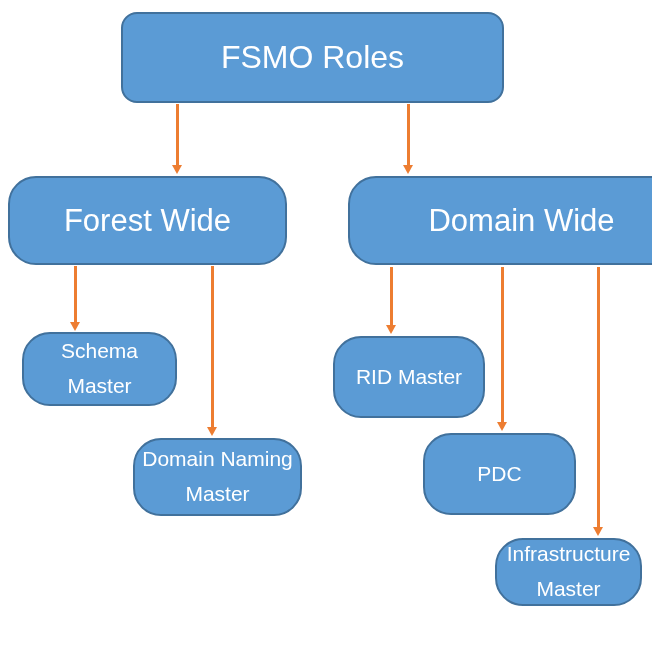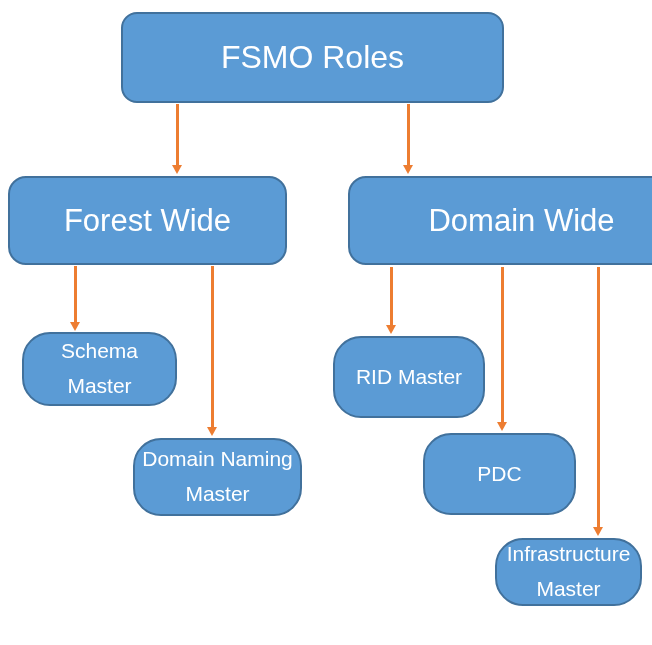--- a/index.html
+++ b/index.html
@@ -26,21 +26,21 @@
     border: 2px solid var(--node-border, #41719c);
     color: var(--text, #ffffff);
     white-space: pre-line;
   }
   .node.lvl-top {
     font-size: 32px;
     border-radius: 16px;
   }
   .node.lvl-mid {
     font-size: 31px;
-    border-radius: 18px;
+    border-radius: 28px;
   }
   .node.lvl-leaf {
     font-size: 21px;
     line-height: 1.65;
     border-radius: 28px;
   }
   .arrow {
     position: absolute;
     width: 10px;
   }

